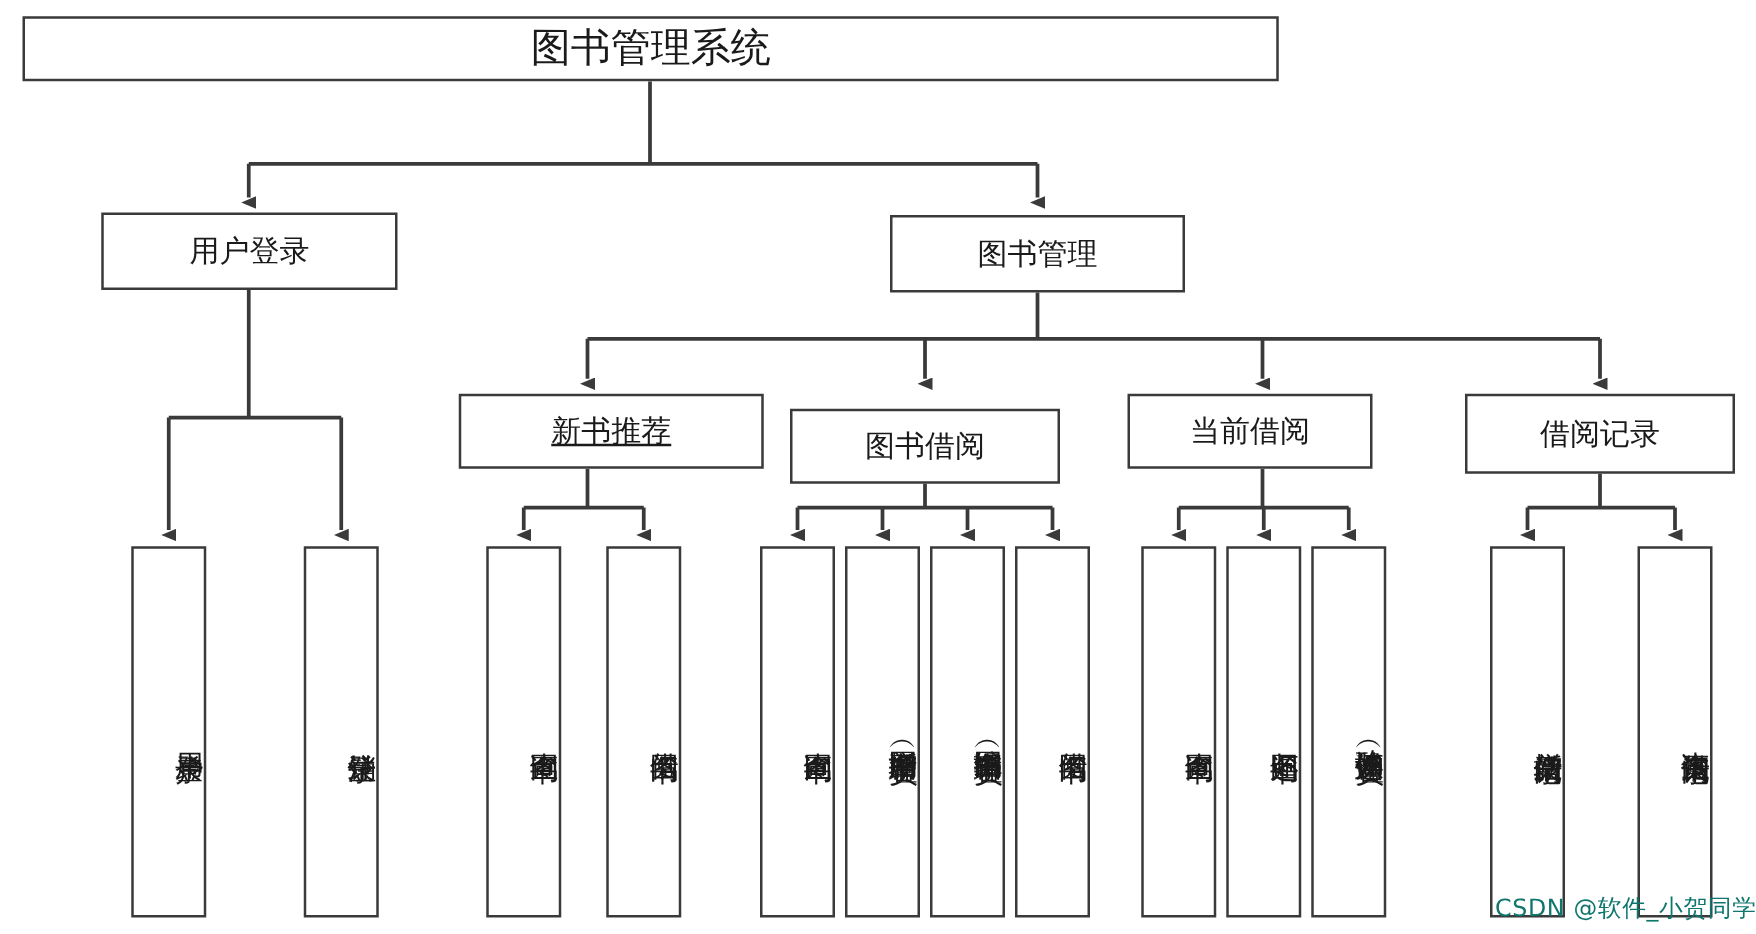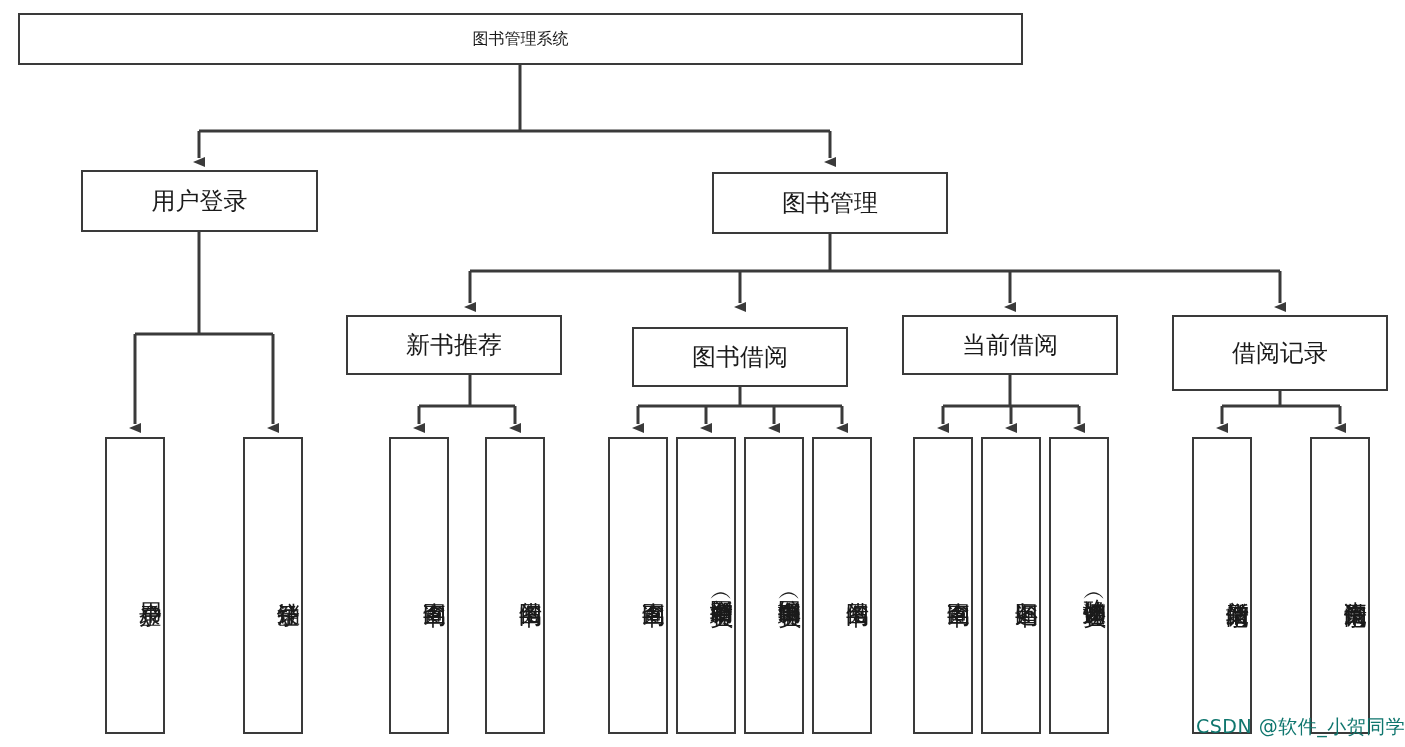--- a/index.html
+++ b/index.html
@@ -31,21 +31,21 @@
     display: flex;
     align-items: center;
     justify-content: center;
     color: #1a1a1a;
     line-height: 1.12;
   }
   .node.h {
     font-size: 24px;
   }
   .node.root {
-    font-size: 16px;
+    font-size: 32px;
   }
   .node.v {
     font-size: 23px;
     writing-mode: vertical-rl;
     text-orientation: upright;
     padding: 6px 0;
     align-items: flex-start;
     justify-content: center;
     letter-spacing: 1px;
   }
@@ -123,33 +123,33 @@
   </div>
 
   <div class="node h" style="left: 81px; top: 170px; width: 237px; height: 62px;">
     <span>用户登录</span>
   </div>
 
   <div class="node h" style="left: 712px; top: 172px; width: 236px; height: 62px;">
     <span>图书管理</span>
   </div>
 
-  <div class="node h" style="left: 346px; top: 315px; width: 216px; height: 60px;">
+  <div class="node h" style="left: 367px; top: 315px; width: 244px; height: 60px; text-decoration: underline;">
     <span>新书推荐</span>
   </div>
 
   <div class="node h" style="left: 632px; top: 327px; width: 216px; height: 60px;">
     <span>图书借阅</span>
   </div>
 
-  <div class="node h" style="left: 902px; top: 315px; width: 216px; height: 60px;">
+  <div class="node h" style="left: 902px; top: 315px; width: 196px; height: 60px;">
     <span>当前借阅</span>
   </div>
 
-  <div class="node h" style="left: 1172px; top: 315px; width: 216px; height: 76px;">
+  <div class="node h" style="left: 1172px; top: 315px; width: 216px; height: 64px;">
     <span>借阅记录</span>
   </div>
 
   <div id="leaf-layer">
       <div class="node v" style="left: 105px; top: 437px; width: 60px; height: 297px;">
         <span class="vtext">用户登录</span>
       </div>
       <div class="node v" style="left: 243px; top: 437px; width: 60px; height: 297px;">
         <span class="vtext">注销登录</span>
       </div>

